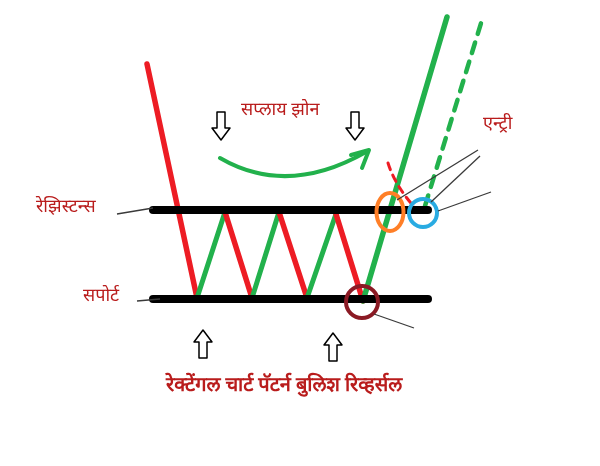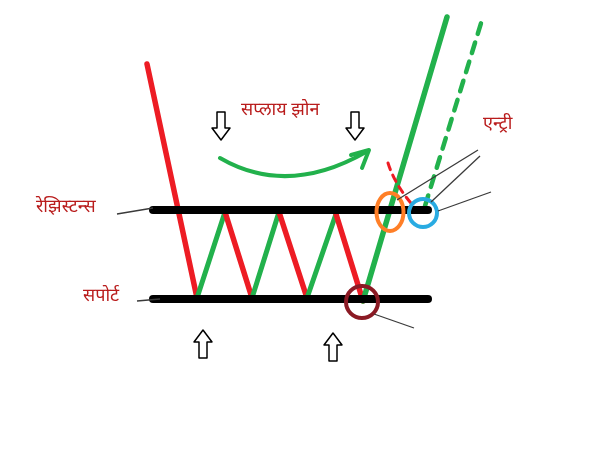--- a/index.html
+++ b/index.html
@@ -72,14 +72,15 @@
 
   <div class="lbl" style="left:83px;top:285px;">सपोर्ट</div>
 
   <div class="lbl" style="left:241px;top:99px;">सप्लाय झोन</div>
 
 
   <div class="lbl" style="left:483px;top:113px;">एन्ट्री</div>
 
 
 
+  <div class="lbl title" style="left:166px;top:372px;">रेक्टेंगल चार्ट पॅटर्न बुलिश रिव्हर्सल</div>
 
 </div>
 
 </body></html>

